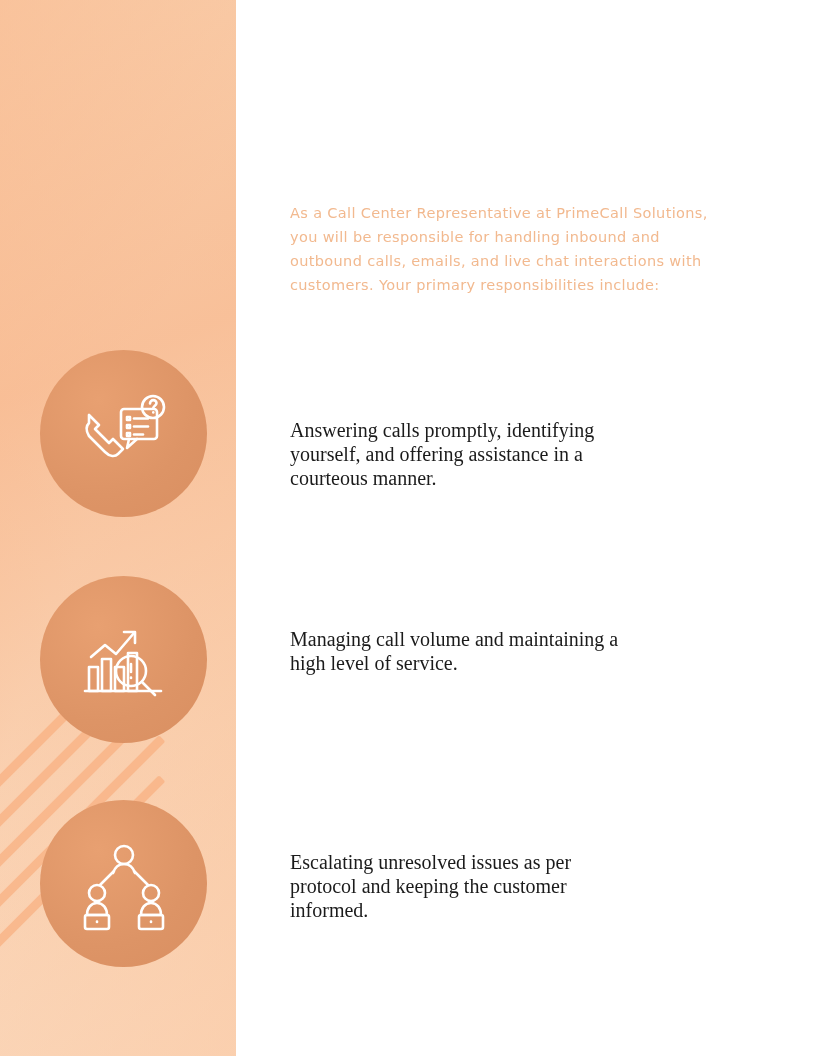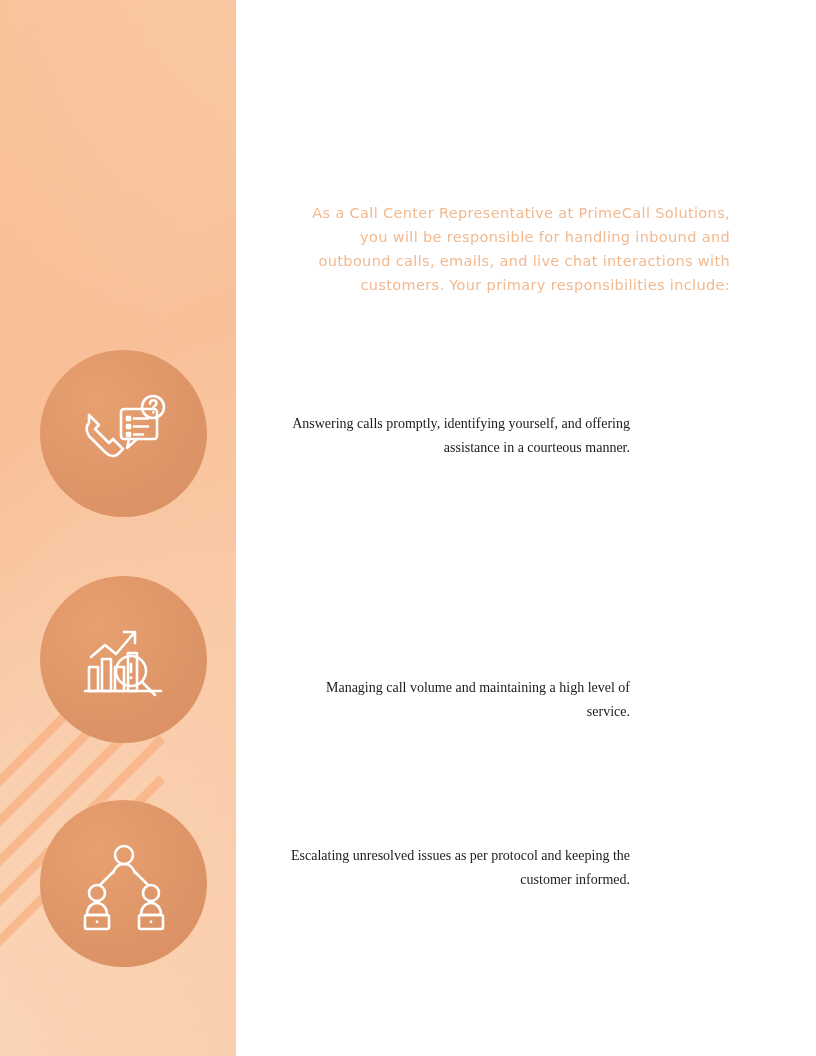--- a/index.html
+++ b/index.html
@@ -10,21 +10,20 @@
     height: 1056px;
     background: #ffffff;
     font-family: "Liberation Sans", sans-serif;
   }
   .page {
     position: relative;
     width: 816px;
     height: 1056px;
     overflow: hidden;
     background: #ffffff;
-    text-align: right;
   }
   
   .left-band {
     position: absolute;
     left: 0; top: 0;
     width: 236px;
     height: 1056px;
     background: linear-gradient(160deg, #f8c9a3 0%, #f7b98f 35%, #f9cfae 70%, #fbd9bd 100%);
     overflow: hidden;
   }
@@ -92,25 +91,25 @@
     font-size: 14.5px;
     line-height: 24px;
     letter-spacing: 0.35px;
   }
   .item-text {
     position: absolute;
     left: 0;
     width: 340px;
     color: #1b1b1b;
     font-family: "Liberation Serif", serif;
-    font-size: 14px;
+    font-size: 20px;
     line-height: 24px;
   }
   #text-1 { top: 398px; }
-  #text-2 { top: 664px; margin-top: 12px; }
+  #text-2 { top: 615px; margin-top: 12px; }
   #text-3 { top: 830px; }
 </style>
 </head>
 <body>
 
 <div class="page">
 
   <div class="left-band">
     <div class="band-gradient-overlay"></div>
     <div class="stripes">

